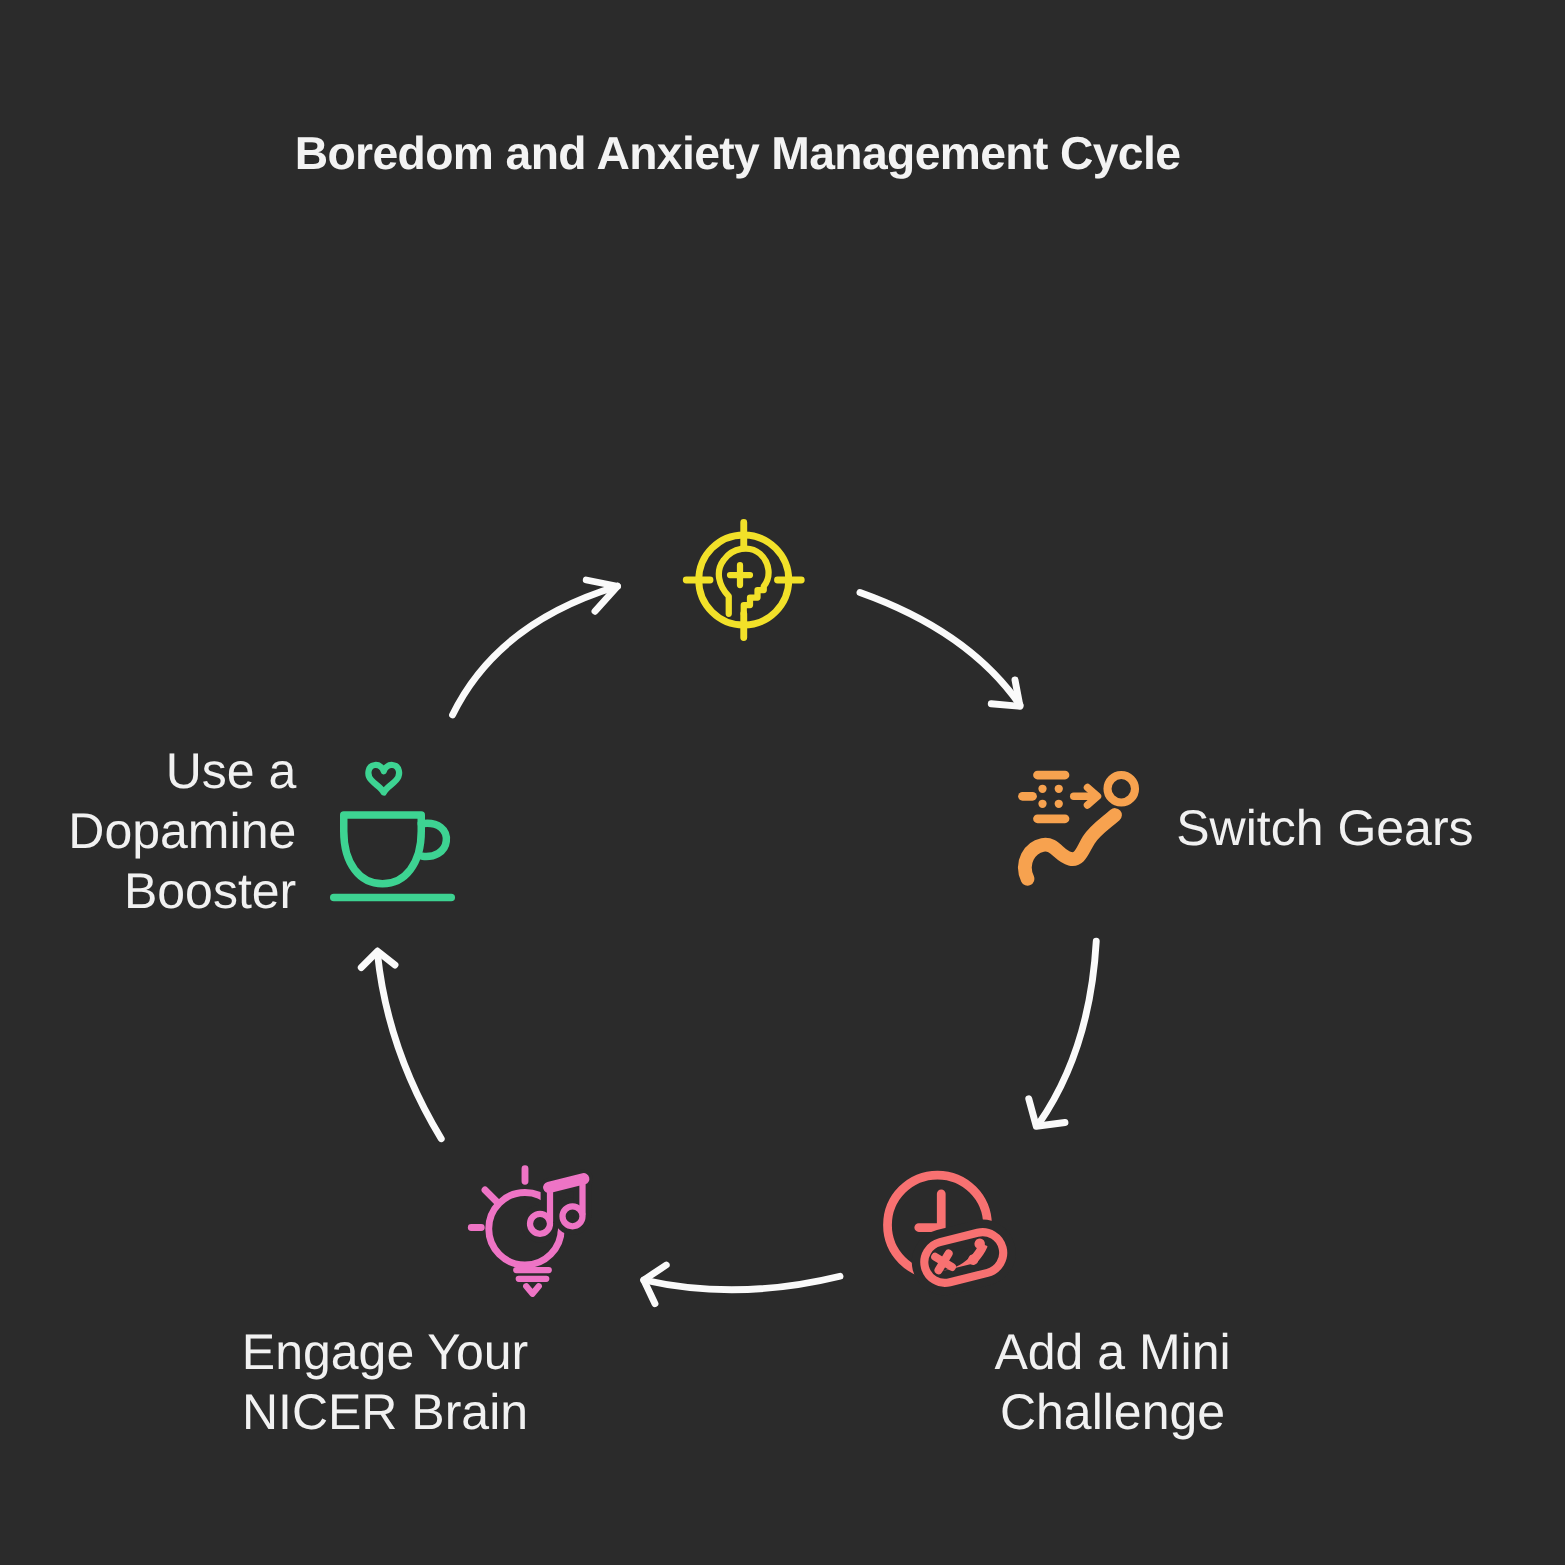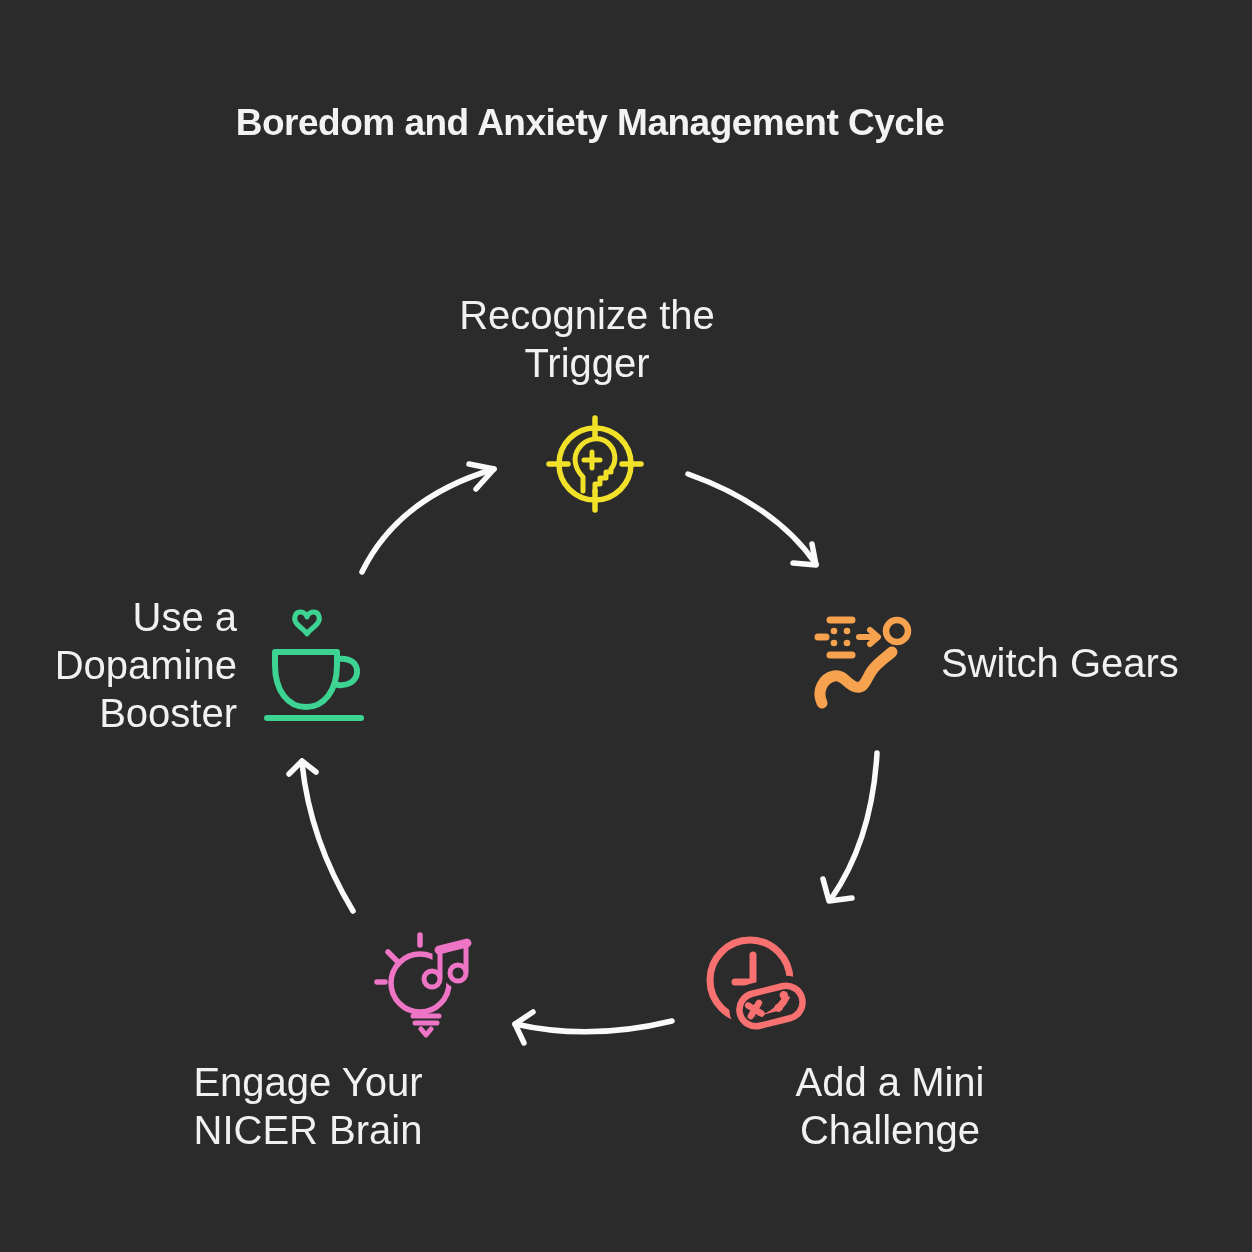--- a/index.html
+++ b/index.html
@@ -69,22 +69,20 @@
     <g>
       <path d="M672,1021 Q590,1041 515,1024"></path>
       <path d="M515,1024 L533,1012 M515,1024 L524,1043"></path>
     </g>
     <g>
       <path d="M353,911 Q310,840 302,763"></path>
       <path d="M302,761 L289,774 M302,761 L316,772"></path>
     </g>
   </svg>
 
-  <div class="label" style="left:587px; top:339px;">Recognize the
-Trigger</div>
   <div class="icon" style="left: 595px; top: 464px; color: rgb(242, 225, 41);">
     <svg class="glyph" width="110" height="110" viewBox="-55 -55 110 110">
       <circle cx="0" cy="0" r="36" stroke-width="5.5"></circle>
       <path d="M0,-46 V-27 M27,0 H46 M0,27 V46 M-46,0 H-27" stroke-width="5.5"></path>
       <path d="M-12,27 L-12,13 C-20,5 -23,-7 -16,-16 C-9,-26 5,-28 13,-21 C21,-14 22,-2 16,5 L16,8 L11,8 L11,14 L5,14 L5,20 L0,20 L0,27" stroke-width="5"></path>
       <path d="M-3,-12 V4 M-11,-4 H5" stroke-width="5"></path>
     </svg>
   </div>
 
   <div class="icon" style="left: 865px; top: 664px; color: rgb(247, 162, 79);">

